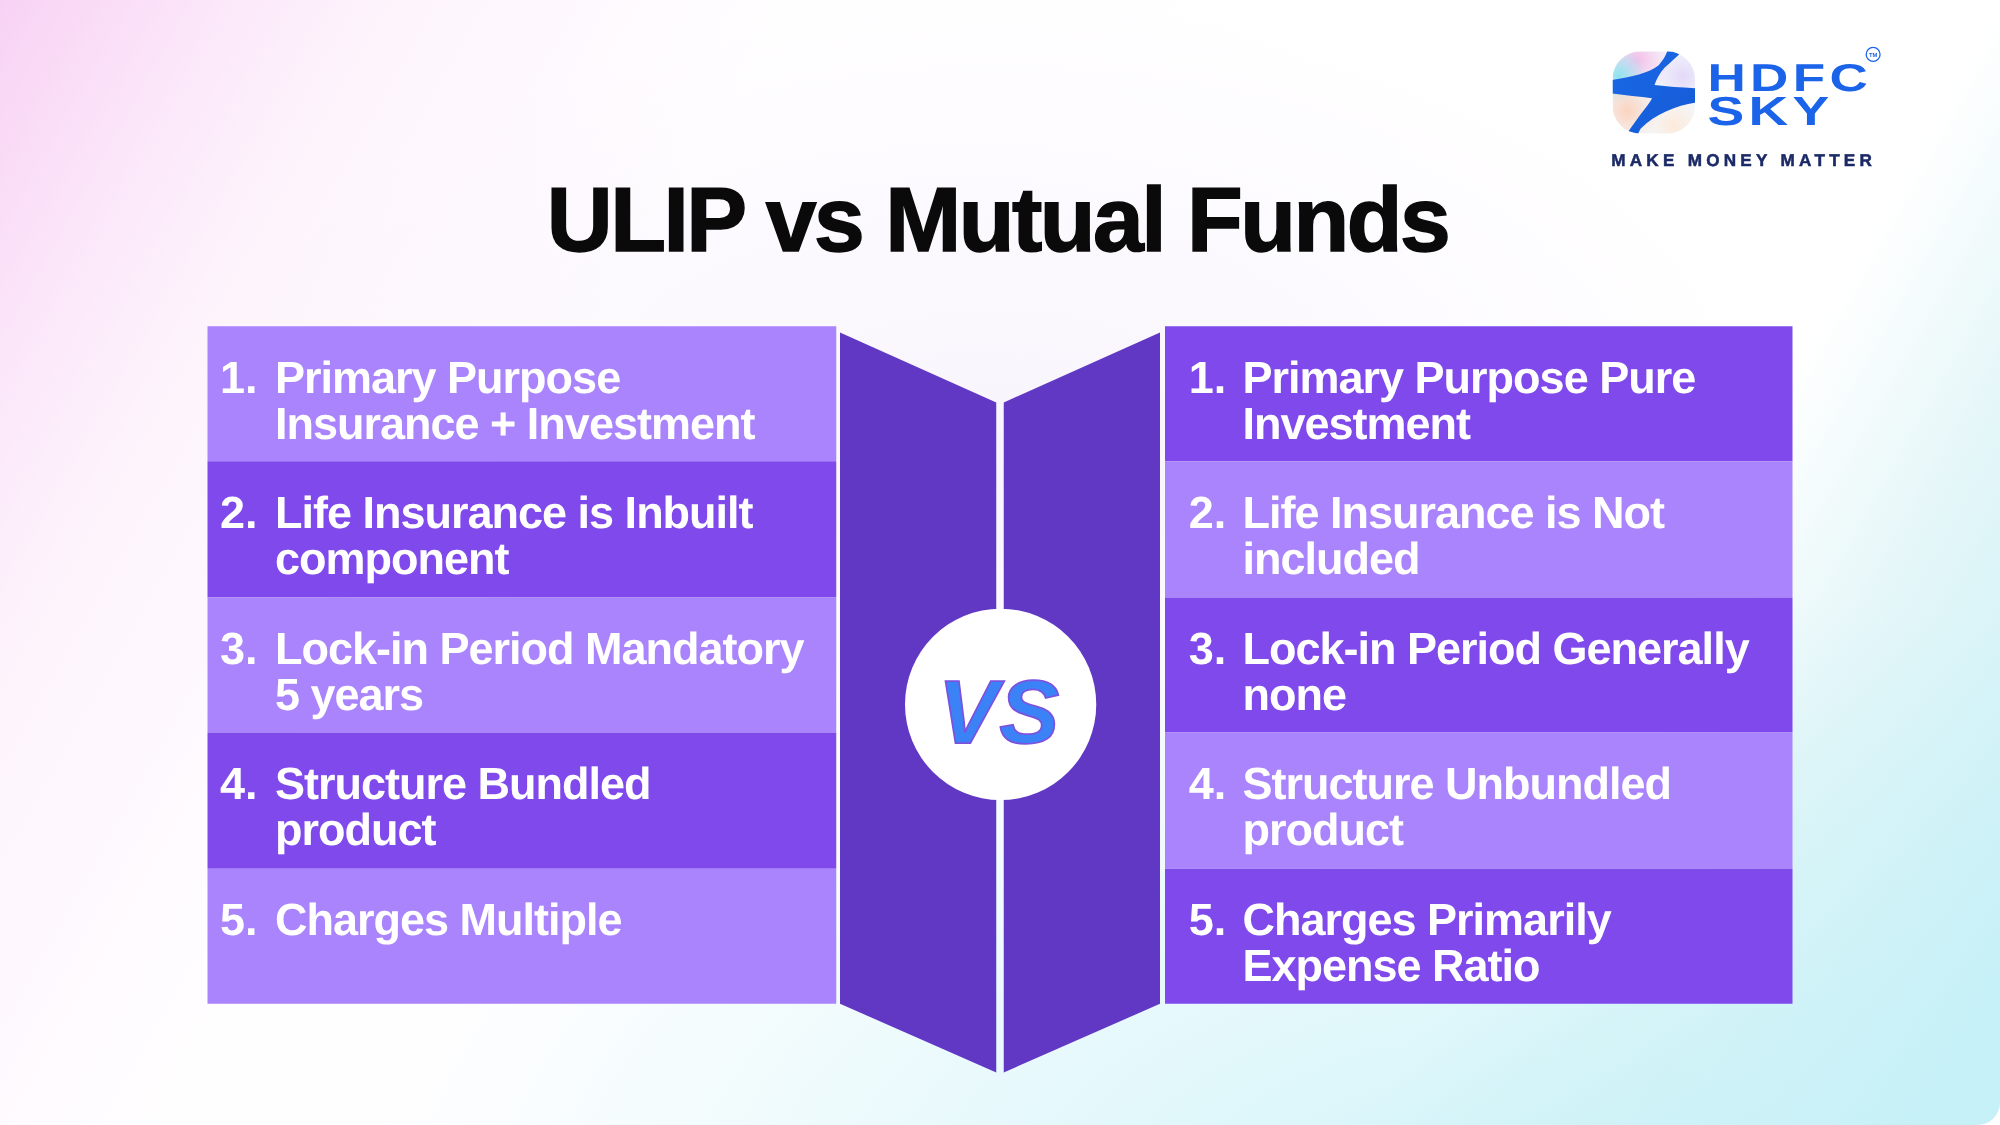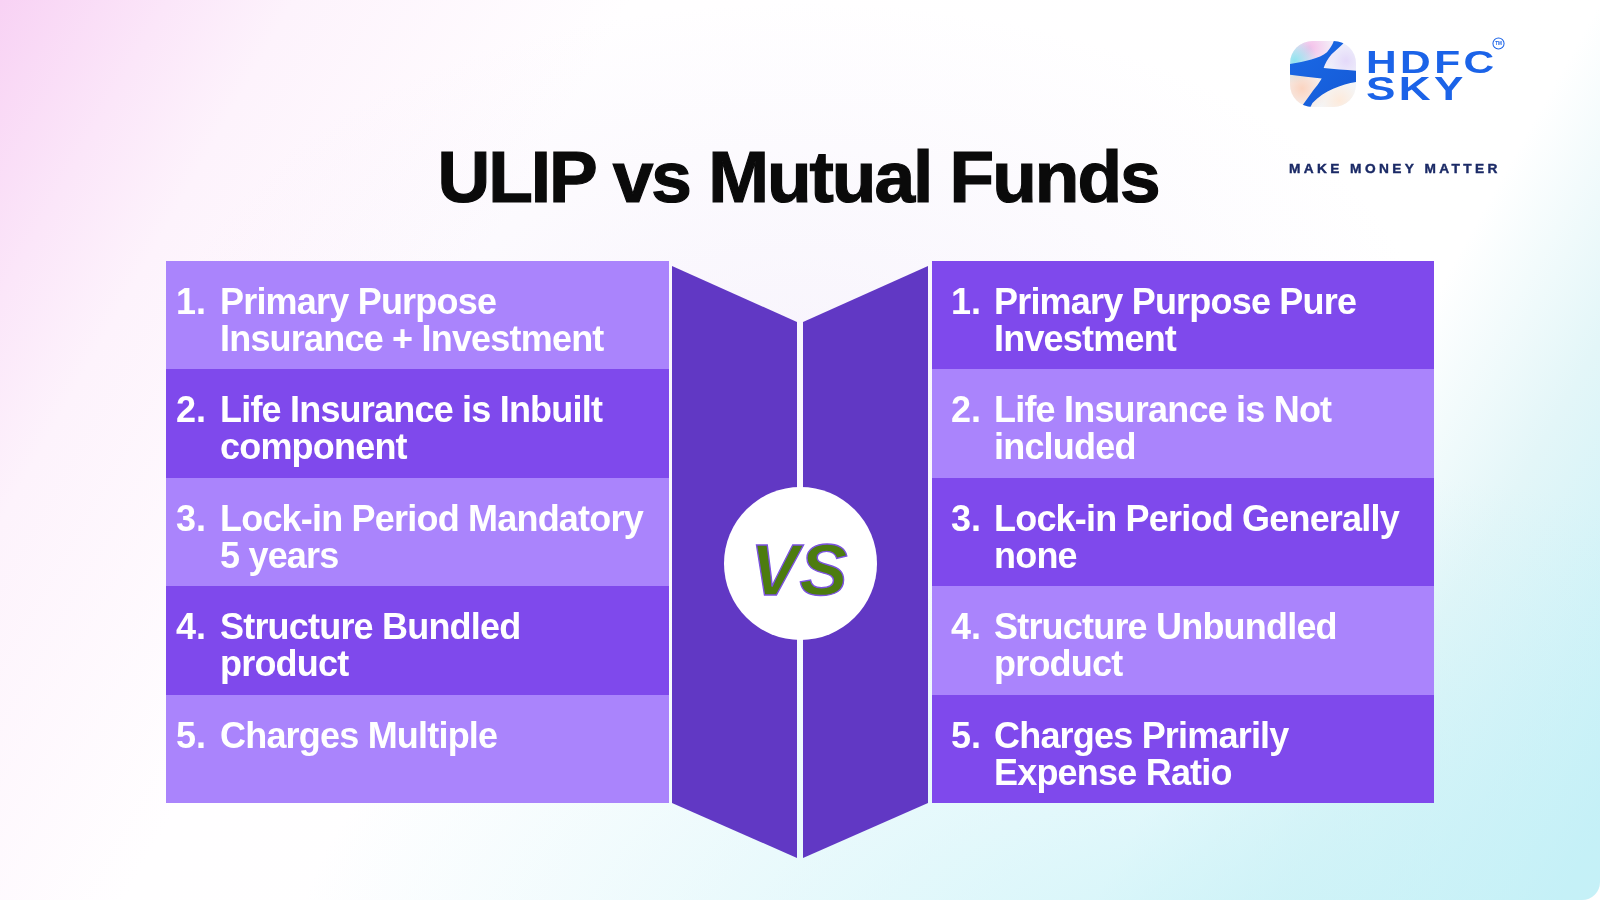--- a/index.html
+++ b/index.html
@@ -27,27 +27,27 @@
   .dk{background:#7f49ec;}
   #colL .row{padding-left:54px;}
   #colR .row{padding-left:62px;}
   .num{position:absolute;top:22px;letter-spacing:0;}
   #colL .num{left:10px;}
   #colR .num{left:19px;}
 
   
   #vsc{left:724px;top:487px;width:153px;height:153px;border-radius:50%;background:#ffffff;
     display:flex;align-items:center;justify-content:center;}
-  #vsc span{font-size:72px;font-weight:bold;font-style:italic;color:#4d7c0f;-webkit-text-stroke:1.4px #7b52df;
+  #vsc span{font-size:72px;font-weight:bold;font-style:italic;color:#3b82f6;-webkit-text-stroke:1.4px #7b52df;
     transform:translate(-1px,6px);letter-spacing:1px;}
 
   
   #hdfc{left:1366px;top:41px;width:200px;color:#1b63e8;font-weight:bold;}
   .lgline{position:absolute;left:0;letter-spacing:2.5px;transform-origin:0 0;}
-  #tag{left:1289px;top:121px;width:210px;font-size:13.7px;font-weight:bold;color:#1b2a66;letter-spacing:3.4px;margin-top:40px;-webkit-text-stroke:0.4px #1b2a66;}
+  #tag{left:1289px;top:121px;width:210px;font-size:13.7px;font-weight:bold;color:#1b2a66;letter-spacing:3.4px;-webkit-text-stroke:0.4px #1b2a66;}
 </style>
 </head>
 <body>
   <div id="bg"></div>
   <div class="abs" id="title">ULIP vs Mutual Funds</div>
 
   <svg class="abs" style="left:0;top:0" width="1600" height="900">
     <polygon points="672,266 797,322 797,858 672,803" fill="#6138c4"></polygon>
     <polygon points="803,322 928,266 928,803 803,858" fill="#6138c4"></polygon>
   </svg>

